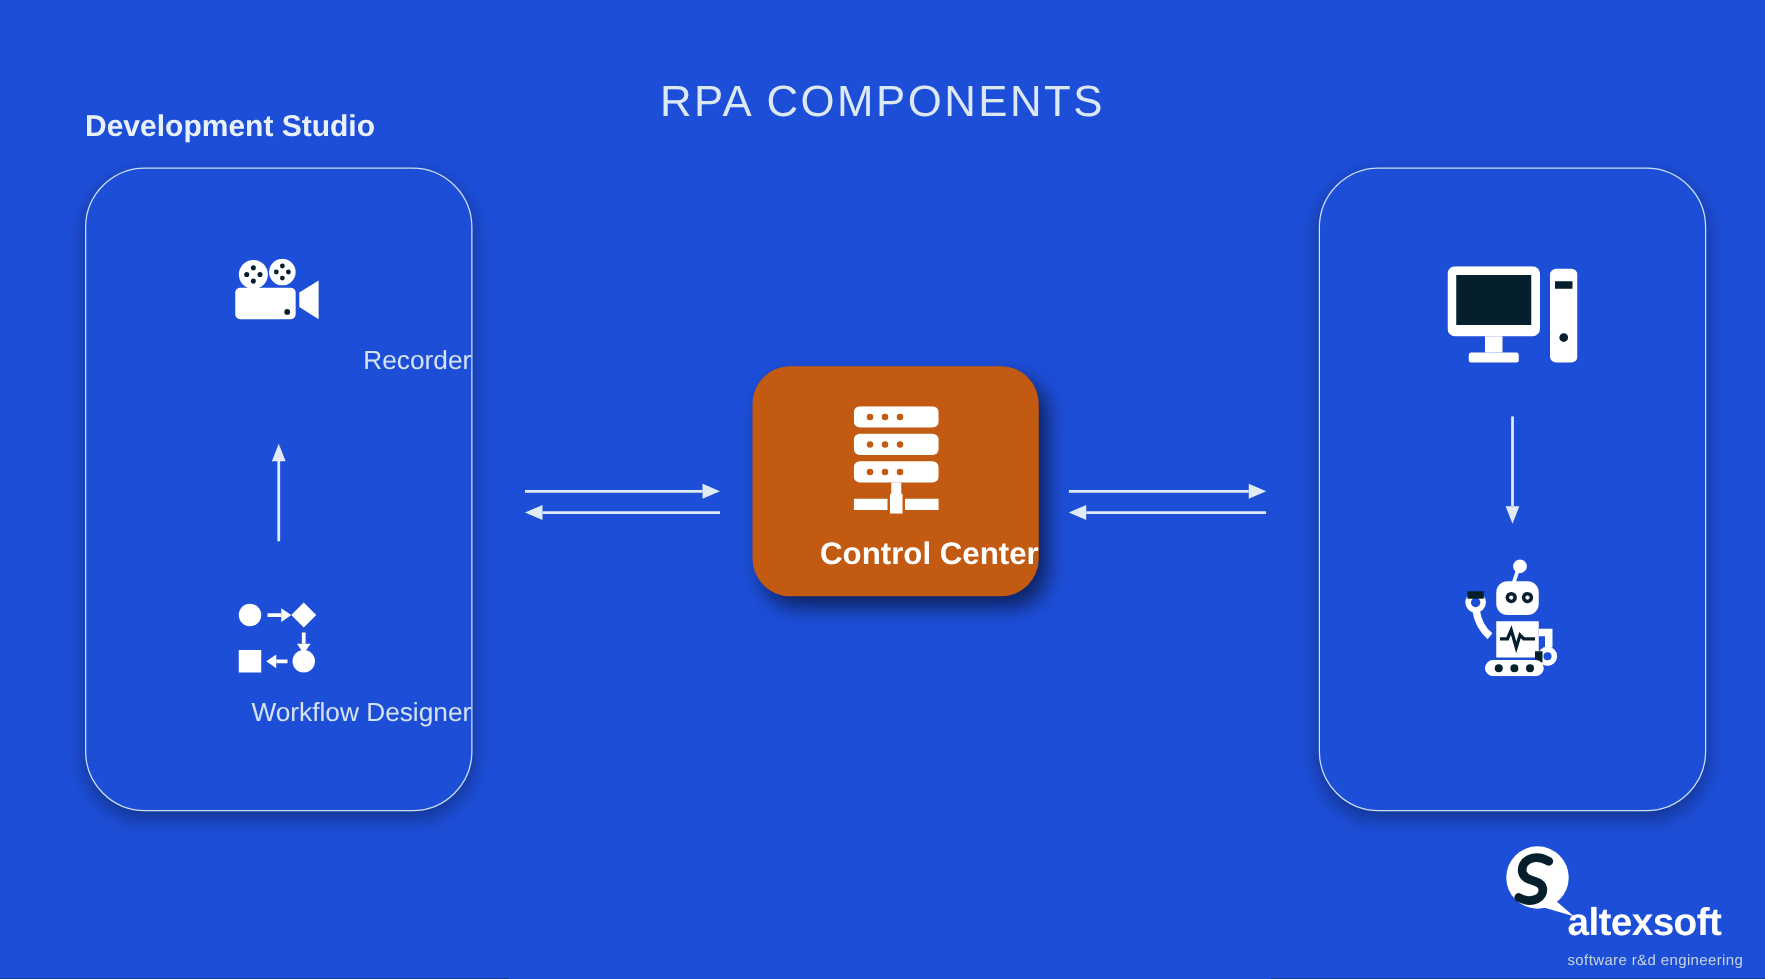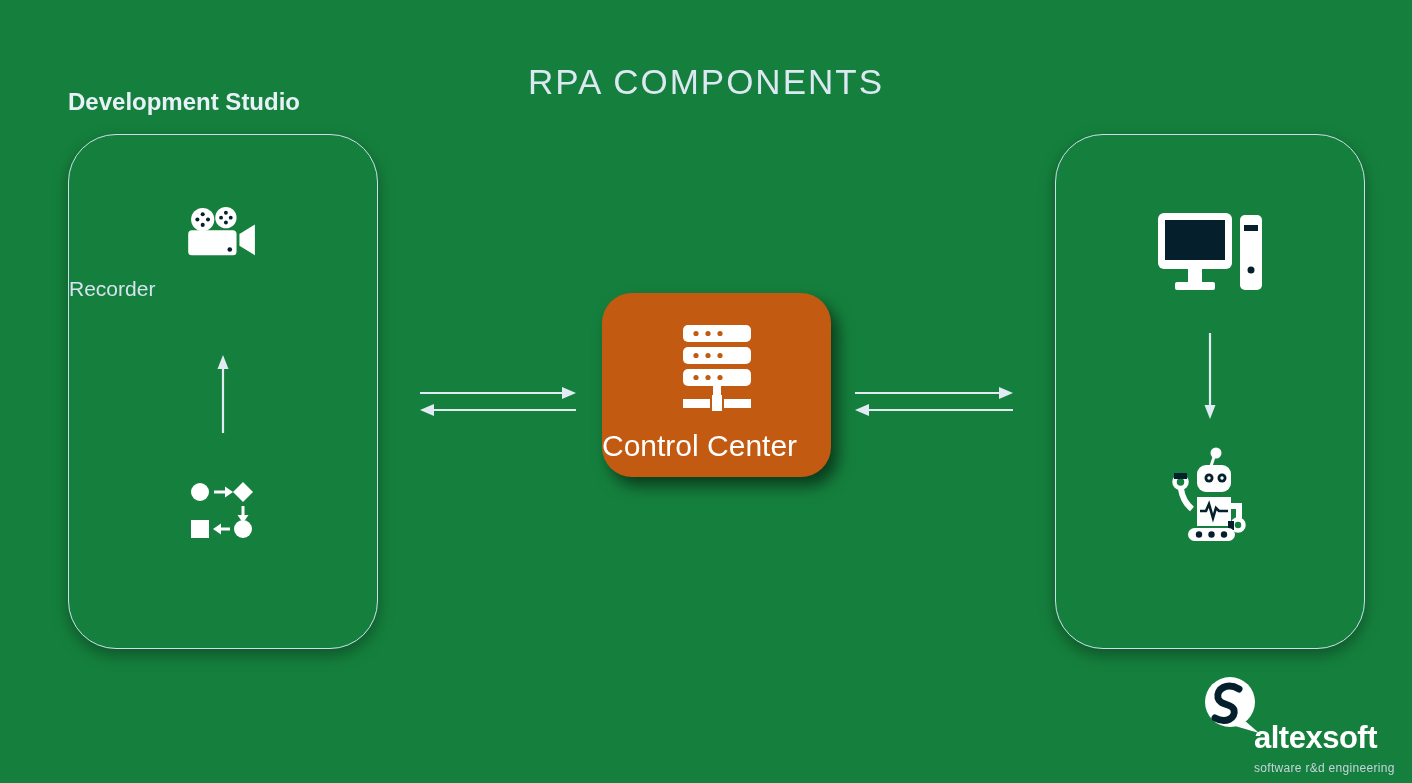--- a/index.html
+++ b/index.html
@@ -1,19 +1,19 @@
 <!DOCTYPE html>
 <html><head>
 <meta charset="utf-8">
 <style>
   html,body{margin:0;padding:0;background:#05202c;}
   .canvas{
     position:relative;
     width:1412px;height:783px;
-    background:#15803d;
+    background:#1d4ed8;
     overflow:hidden;
     font-family:"Liberation Sans", sans-serif;
   }
   .title{
     position:absolute;top:62px;left:0;width:100%;
     text-align:center;
     font-size:35px;font-weight:300;letter-spacing:2px;
     color:#dce8f2;
   }
   .group-label{
@@ -24,29 +24,29 @@
   .group-label.bot{left:1055px;top:98px;font-weight:600;}
   .panel{
     position:absolute;top:134px;width:308px;height:513px;
     border:1.5px solid #c9dfec;border-radius:48px;
     box-shadow:0 6px 16px rgba(0,0,0,0.35);
   }
   .panel.left{left:68px;}
   .panel.right{left:1055px;}
   .panel .centered{position:absolute;left:50%;transform:translateX(-50%);}
   .item-label{
-    position:absolute;left:0;width:100%;text-align:left;
+    position:absolute;left:0;width:100%;text-align:right;
     color:#d5e3ef;font-size:21px;font-weight:400;
   }
   .center-box{
     position:absolute;left:602px;top:293px;width:229px;height:184px;
     background:#c25a11;border-radius:30px;
     box-shadow:7px 9px 16px rgba(0,0,0,0.55);
   }
-  .center-box .item-label{color:#ffffff;font-weight:400;font-size:30px;}
+  .center-box .item-label{color:#ffffff;font-weight:700;font-size:25px;}
   .arrow{position:absolute;}
   .logo{position:absolute;}
   .logo-name{
     color:#ffffff;font-size:31px;font-weight:700;letter-spacing:-0.5px;line-height:1;
   }
   .logo-tagline{
     color:#c6d4de;font-size:12px;font-weight:400;letter-spacing:0.3px;margin-top:8px;
   }
 </style>
 </head>
@@ -87,20 +87,21 @@
       <line x1="24" y1="11" x2="35" y2="11" stroke="#ffffff" stroke-width="3"></line>
       <polygon points="35,5.5 43,11 35,16.5" fill="#ffffff"></polygon>
       <polygon points="53,1 63,11 53,21 43,11" fill="#ffffff"></polygon>
       <line x1="53" y1="25" x2="53" y2="34" stroke="#ffffff" stroke-width="3"></line>
       <polygon points="47.5,34 58.5,34 53,42" fill="#ffffff"></polygon>
       <circle cx="53" cy="48" r="9" fill="#ffffff"></circle>
       <line x1="40" y1="48" x2="31" y2="48" stroke="#ffffff" stroke-width="3"></line>
       <polygon points="31,42.5 31,53.5 23,48" fill="#ffffff"></polygon>
       <rect x="1" y="39" width="18" height="18" fill="#ffffff"></rect>
     </svg>
+    <div class="item-label" style="top:424px">Workflow Designer</div>
   </div>
 
   <svg class="arrow" style="left:420px;top:386px" width="156" height="14" viewBox="0 0 156 14">
     <line x1="0" y1="7" x2="142" y2="7" stroke="#e1ebf4" stroke-width="2.2"></line>
     <polygon points="142,1 156,7 142,13" fill="#e1ebf4"></polygon>
   </svg>
   <svg class="arrow" style="left:420px;top:403px" width="156" height="14" viewBox="0 0 156 14">
     <line x1="156" y1="7" x2="14" y2="7" stroke="#e1ebf4" stroke-width="2.2"></line>
     <polygon points="14,1 0,7 14,13" fill="#e1ebf4"></polygon>
   </svg>

